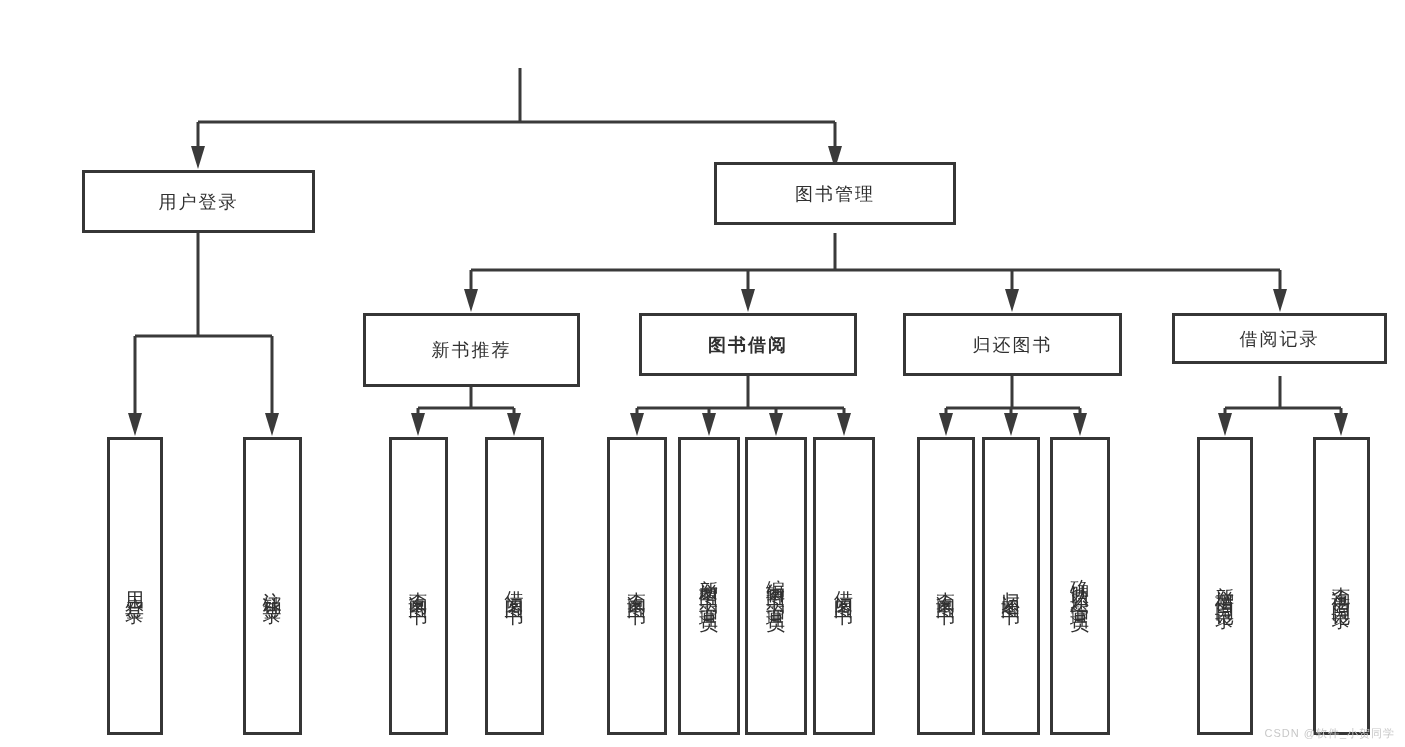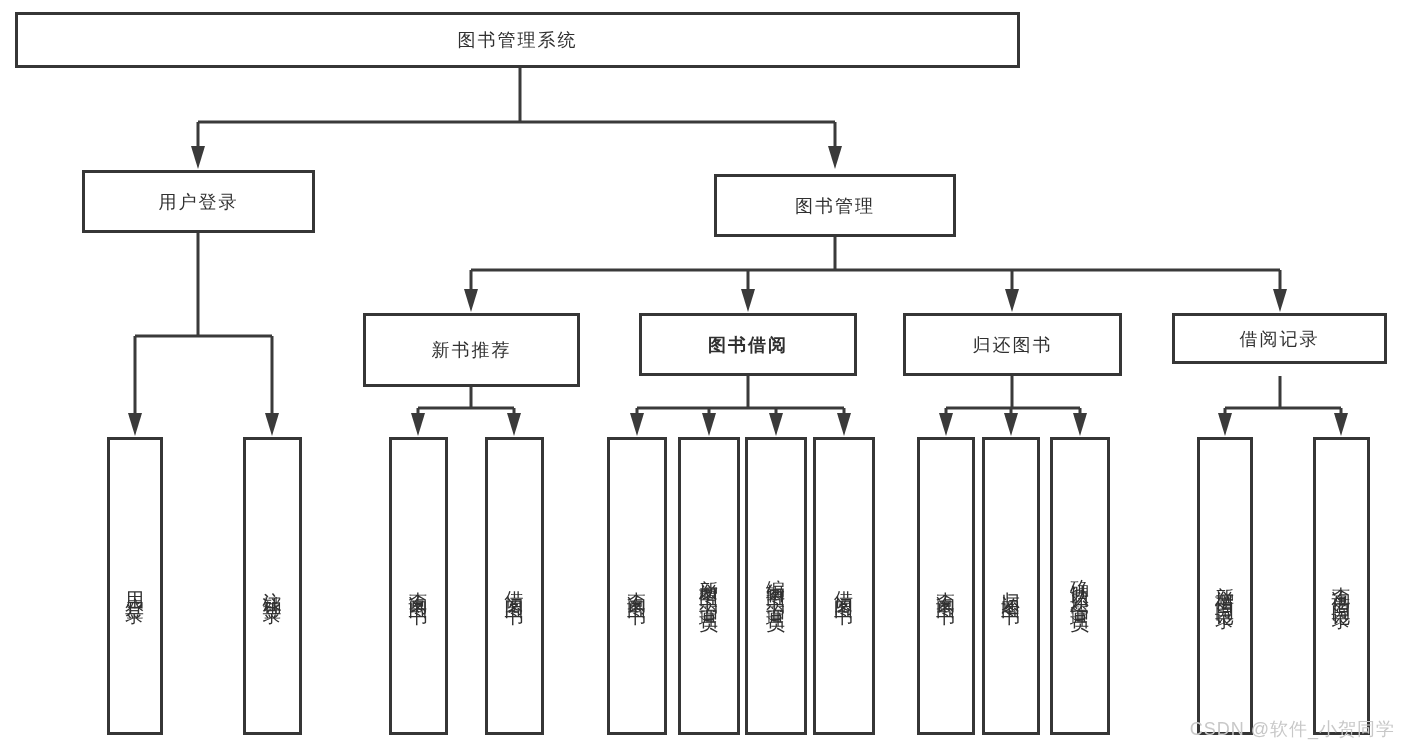--- a/index.html
+++ b/index.html
@@ -50,21 +50,21 @@
     writing-mode: vertical-rl;
     text-orientation: mixed;
     font-size: 19px;
     letter-spacing: 5px;
     line-height: 1;
   }
   .watermark {
     position: absolute;
     right: 10px;
     bottom: 6px;
-    font-size: 18px;
+    font-size: 11px;
     color: #c8c8c8;
     letter-spacing: 1px;
     z-index: 5;
     white-space: nowrap;
   }
 </style>
 </head>
 <body>
 
 <div class="canvas">
@@ -98,24 +98,23 @@
     <path d="M1012,376 V408 M946,408 H1080 M946,408 V415 M1011,408 V415 M1080,408 V415"></path>
     <polygon points="939,413 953,413 946,436"></polygon>
     <polygon points="1004,413 1018,413 1011,436"></polygon>
     <polygon points="1073,413 1087,413 1080,436"></polygon>
 
     <path d="M1280,376 V408 M1225,408 H1341 M1225,408 V415 M1341,408 V415"></path>
     <polygon points="1218,413 1232,413 1225,436"></polygon>
     <polygon points="1334,413 1348,413 1341,436"></polygon>
   </svg>
 
-  <div class="box hbox" style="left:15px; top:12px; width:1005px; height:56px;">图书管理系统</div>
 
   <div class="box hbox" style="left:82px; top:170px; width:233px; height:63px;">用户登录</div>
-  <div class="box hbox" style="left:714px; top:174px; width:242px; height:63px;">图书管理</div>
+  <div class="box hbox" style="left:714px; top:162px; width:242px; height:63px;">图书管理</div>
 
   <div class="box hbox" style="left:363px; top:313px; width:217px; height:74px;">新书推荐</div>
   <div class="box hbox" style="left:639px; top:313px; width:218px; height:63px;font-weight:bold;">图书借阅</div>
   <div class="box hbox" style="left:903px; top:313px; width:219px; height:63px;">归还图书</div>
   <div class="box hbox" style="left:1172px; top:313px; width:215px; height:51px;">借阅记录</div>
 
   <div class="box vbox" style="left:107px; top:437px; width:56px; height:298px;">用户登录</div>
   <div class="box vbox" style="left:243px; top:437px; width:59px; height:298px;">注销登录</div>
 
   <div class="box vbox" style="left:389px; top:437px; width:59px; height:298px;">查询图书</div>

